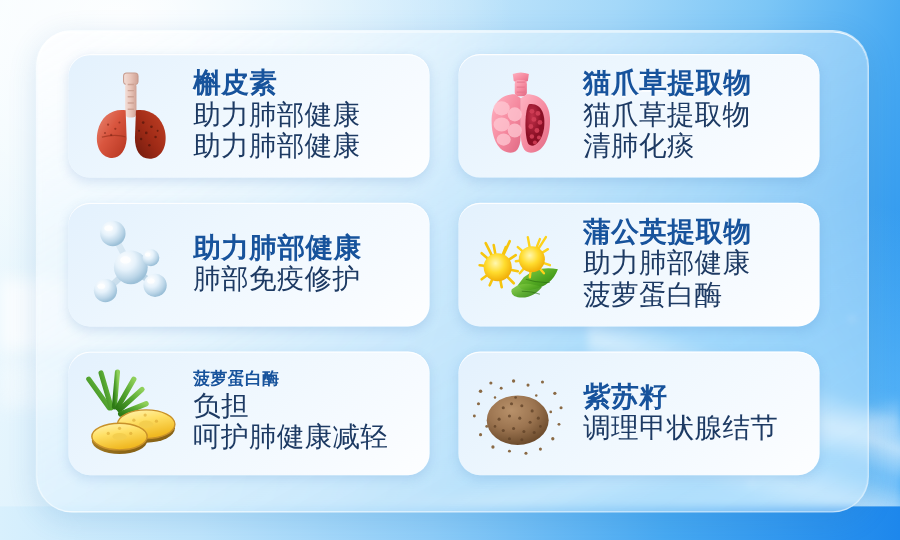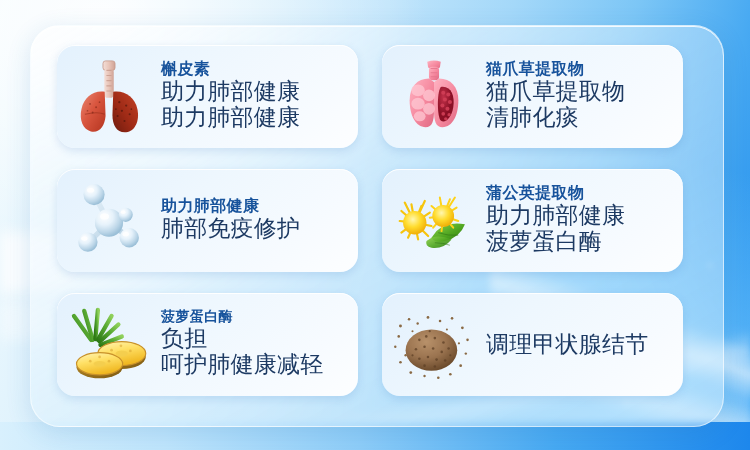--- a/index.html
+++ b/index.html
@@ -74,21 +74,21 @@
     background:linear-gradient(138deg,#e3f1fd 0%, #eef7fe 40%, #f7fbff 78%, #fdfeff 100%);
     box-shadow:0 3px 9px rgba(60,120,190,.17), inset 0 1px 0 rgba(255,255,255,.9);
     overflow:hidden;
   }
   .card-icon{
     width:104px;min-width:104px;height:100%;
     display:flex;align-items:center;justify-content:center;
   }
   .card-text{flex:1;padding-right:8px;min-width:0;}
   .card-title{
-    color:#17539c;font-weight:bold;font-size:16px;line-height:1.06;
+    color:#17539c;font-weight:bold;font-size:23px;line-height:1.06;
     letter-spacing:.4px;white-space:nowrap;
     text-shadow:0 1px 0 rgba(255,255,255,.7);
   }
   .card-sub{
     color:#1d3a63;font-size:23px;line-height:1.14;margin-top:1px;letter-spacing:.2px;
   }
   .card-sub div{white-space:nowrap;}
   .card.tight .card-title{font-size:14px;}
 
   
@@ -402,20 +402,21 @@
             <circle cx="10" cy="52" r="1.4"></circle>
               <circle cx="14" cy="40" r="1.5"></circle>
               <circle cx="22" cy="62" r="1.4"></circle>
             <circle cx="84" cy="48" r="1.3"></circle>
               <circle cx="30" cy="34" r="1.2"></circle>
               <circle cx="70" cy="32" r="1.2"></circle>
           </g>
         </svg>
       </div>
       <div class="card-text">
+        <div class="card-title">紫苏籽</div>
         <div class="card-sub">
           <div>调理甲状腺结节</div>
         </div>
       </div>
     </div>
 
   </div>
 </div>
 
 </body></html>

